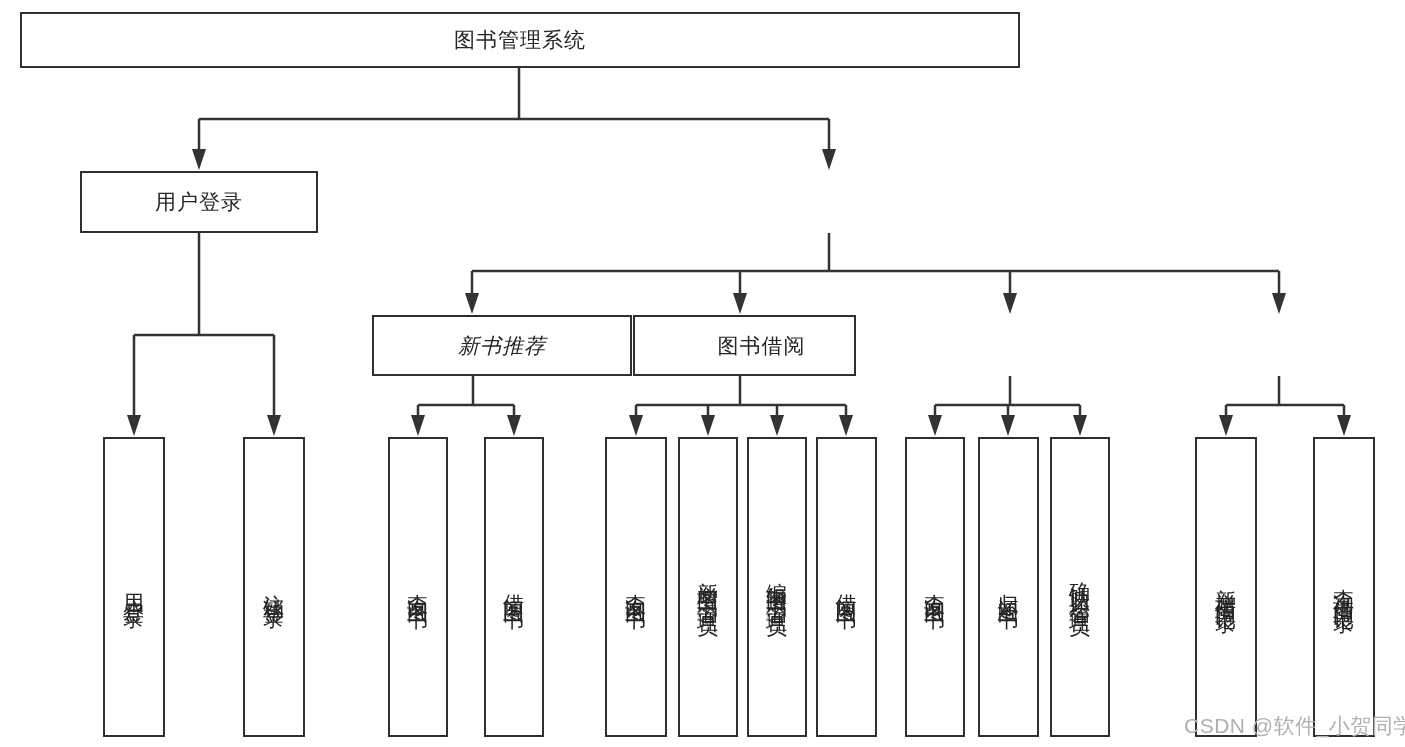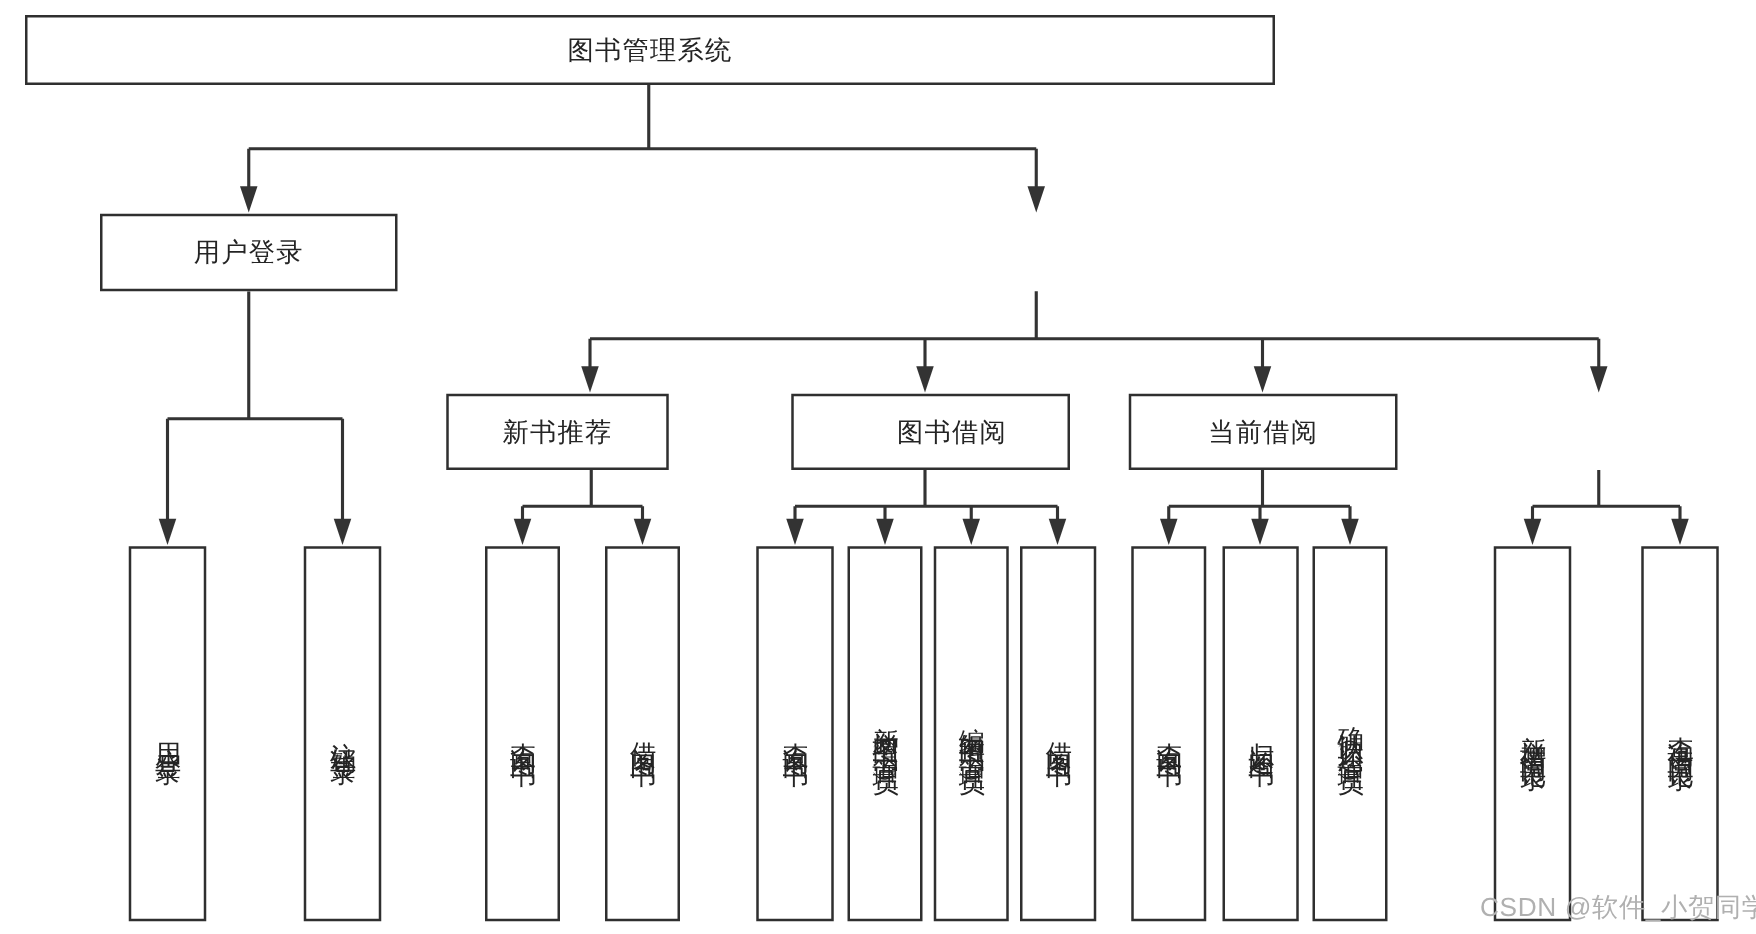--- a/index.html
+++ b/index.html
@@ -112,28 +112,25 @@
   </svg>
 
   <div class="node h-box" style="left:20px;top:12px;width:1000px;height:56px;">
     <span>图书管理系统</span>
   </div>
 
   <div class="node h-box" style="left:80px;top:171px;width:238px;height:62px;">
     <span>用户登录</span>
   </div>
 
-  <div class="node h-box" style="left:357px;top:315px;width:178px;height:61px;">
+  <div class="node h-box" style="left:372px;top:315px;width:260px;height:61px;font-style:italic;">
     <span>新书推荐</span>
   </div>
   <div class="node h-box" style="left:633px;top:315px;width:223px;height:61px;padding-left:34px;">
     <span>图书借阅</span>
-  </div>
-  <div class="node h-box" style="left:903px;top:315px;width:215px;height:61px;">
-    <span>当前借阅</span>
   </div>
 
   <div class="node v-box" style="left:103px;top:437px;width:62px;height:300px;">
     <span>用户登录</span>
   </div>
   <div class="node v-box" style="left:243px;top:437px;width:62px;height:300px;">
     <span>注销登录</span>
   </div>
 
   <div class="node v-box" style="left:388px;top:437px;width:60px;height:300px;">

